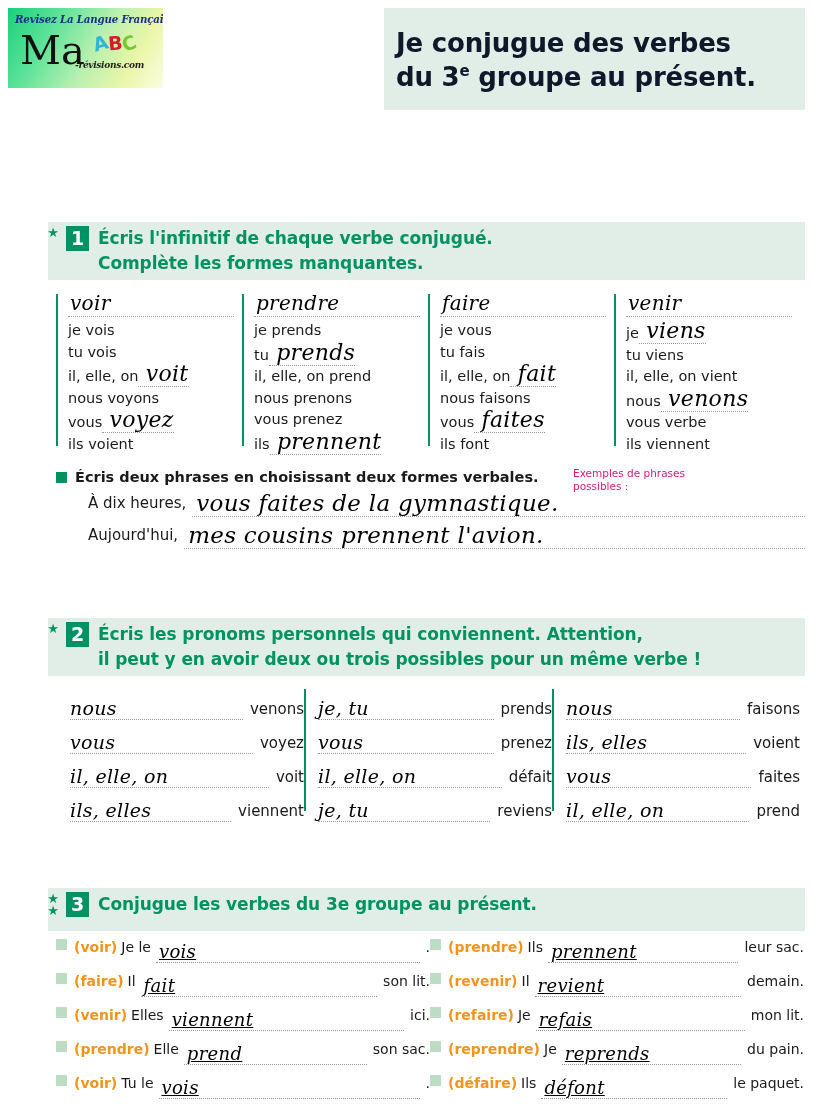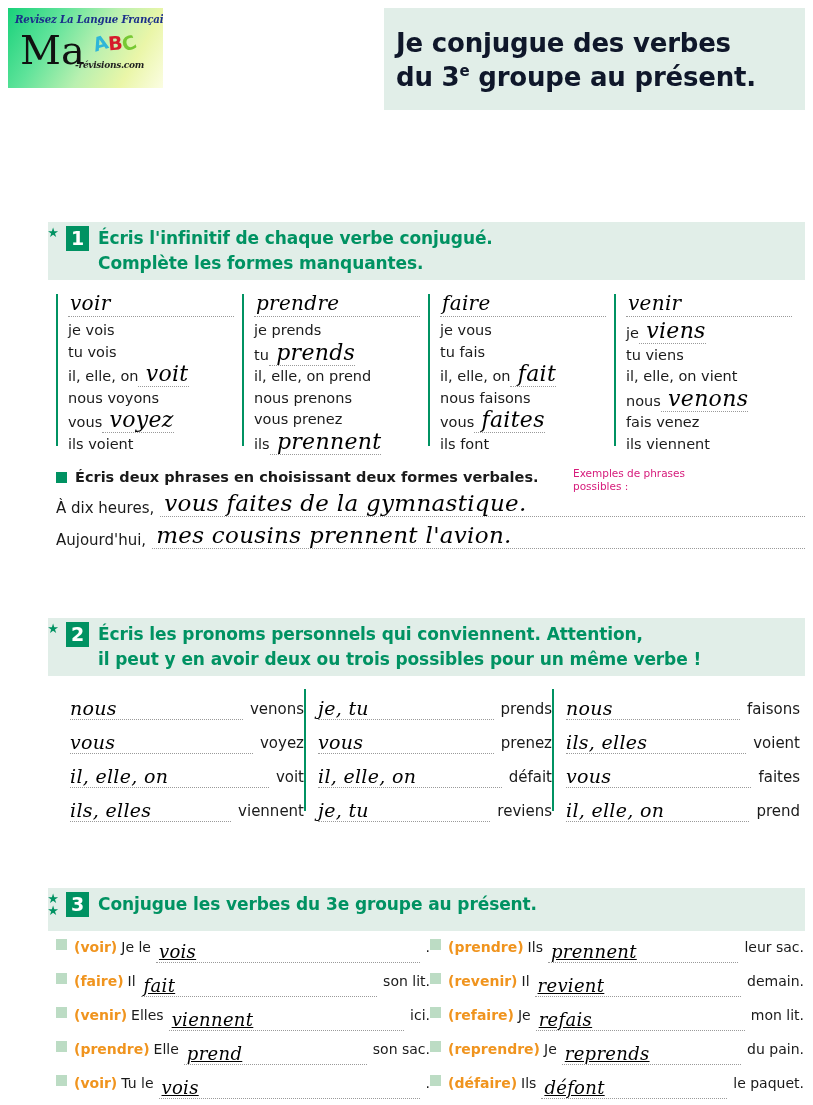--- a/index.html
+++ b/index.html
@@ -204,24 +204,24 @@
     font-weight: normal;
     font-size: 10.5px;
     line-height: 1.25;
     color: #d61a7a;
     width: 160px;
   }
   .sent-row {
     margin-top: 9px;
     padding-left: 8px;
     display: flex;
-    align-items: flex-end;
     font-family: "DejaVu Sans", sans-serif;
     font-size: 15px;
     color: #1a1a1a;
+    margin-left: 32px;
   }
   .sent-lead { white-space: nowrap; padding-right: 6px; }
   .sent-blank {
     flex: 1;
     border-bottom: 1px dotted #9a9a9a;
     position: relative;
     height: 22px;
   }
   .sent-blank .hand {
     position: absolute;
@@ -386,21 +386,21 @@
         <div class="conj-line"><span>ils font</span></div>
       </div>
       <div class="conj-col">
         <div class="conj-inf">
           <span class="hand">venir</span>
         </div>
         <div class="conj-line"><span>je</span><span class="hand fill"> viens </span></div>
         <div class="conj-line"><span>tu viens</span></div>
         <div class="conj-line"><span>il, elle, on vient</span></div>
         <div class="conj-line"><span>nous</span><span class="hand fill"> venons </span></div>
-        <div class="conj-line"><span>fais venez</span></div>
+        <div class="conj-line"><span>vous verbe</span></div>
         <div class="conj-line"><span>ils viennent</span></div>
       </div>
     </div>
 
   <div class="sent-head">
     <span class="gsq"></span><span>Écris deux phrases en choisissant deux formes verbales.</span>
     <span class="note">Exemples de phrases possibles :</span>
   </div>
 
   <div id="sentences">

